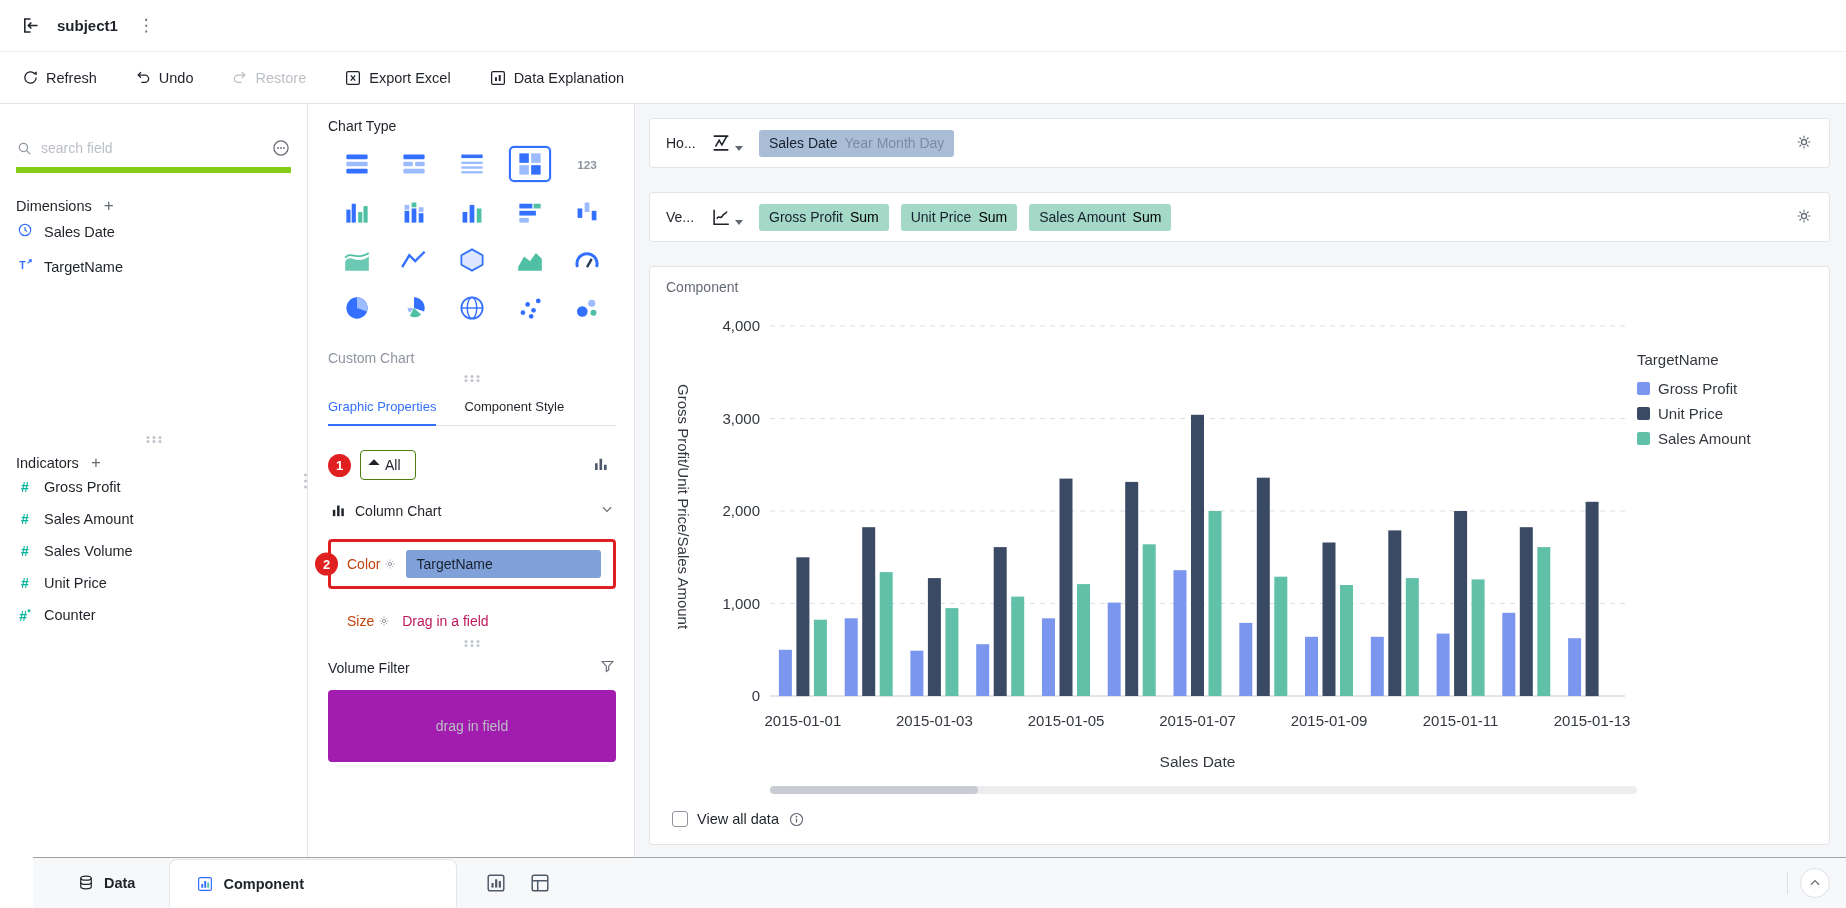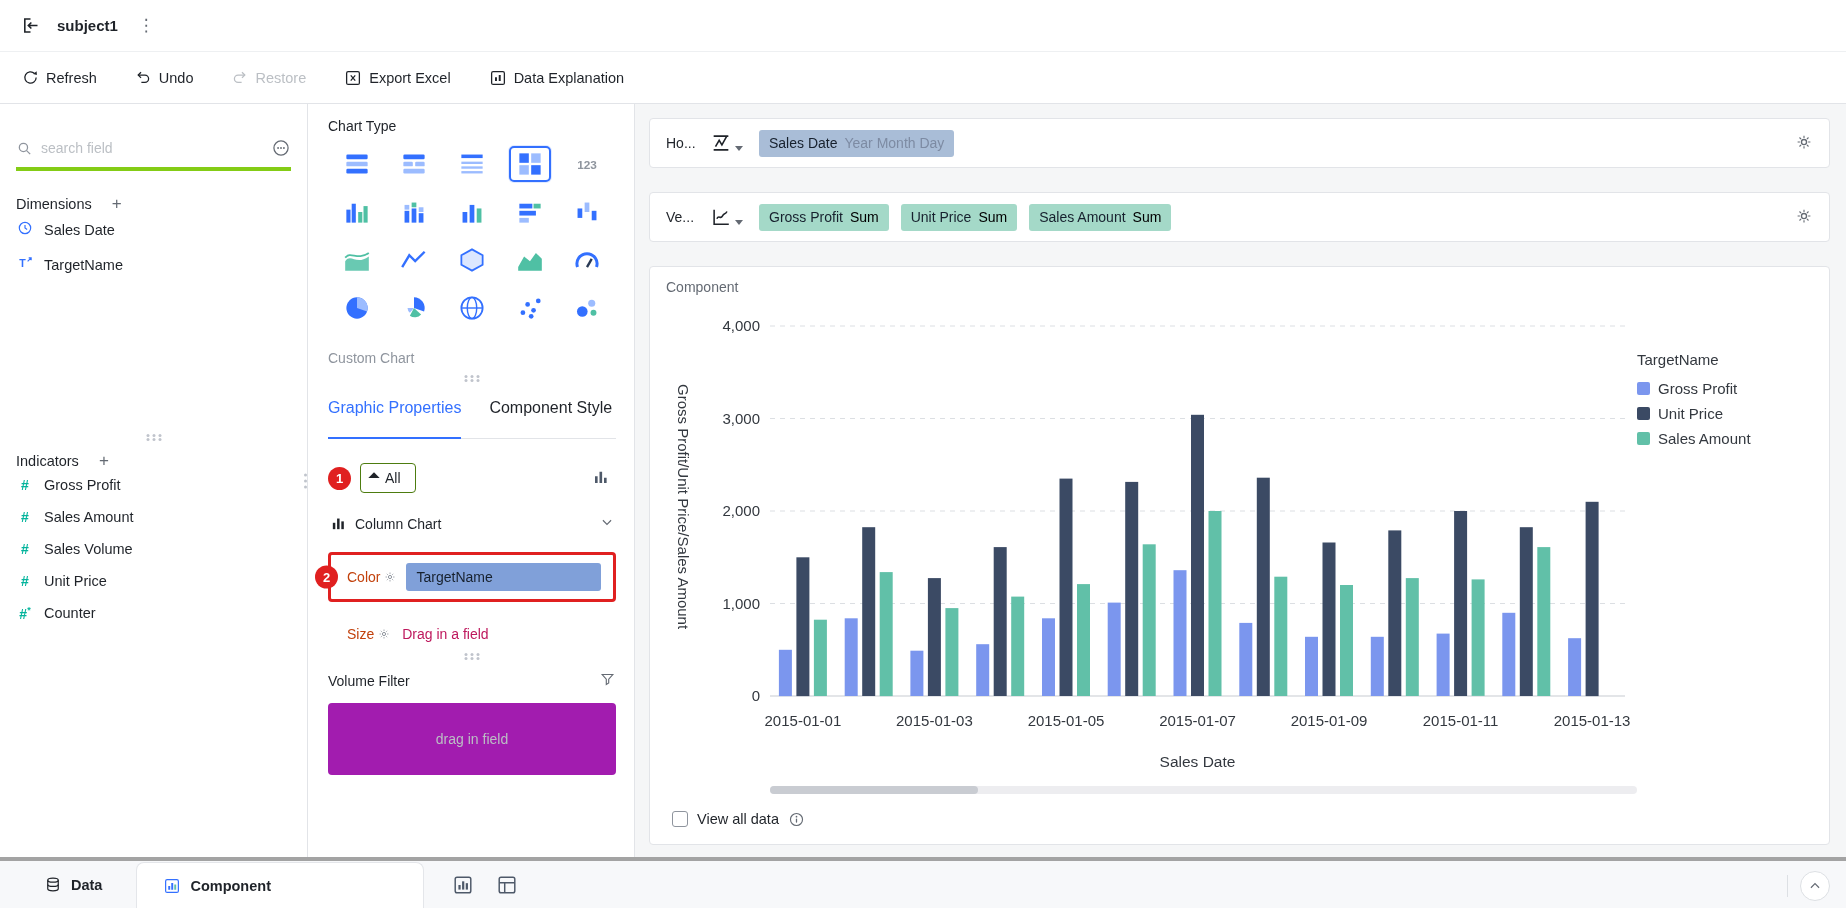--- a/index.html
+++ b/index.html
@@ -21,40 +21,40 @@
   
   .bodyrow { flex:1; display:flex; min-height:0; }
   .sidebar { width:308px; flex:0 0 308px; background:#fff; border-right:1px solid #e2e4e8; position:relative; padding-top:18px; }
   .panel { width:327px; flex:0 0 327px; background:#fff; border-right:1px solid #e2e4e8; position:relative; padding:14px 18px 0 20px; overflow:hidden; }
   .main { flex:1; background:#f5f6f7; padding:14px 16px 12px 14px; display:flex; flex-direction:column; gap:24px; min-width:0; }
 
   
   .dataset-row { display:flex; align-items:center; gap:10px; margin:4px 14px 0 14px; position:relative; }
   .dataset-row::before { content:""; position:absolute; left:-14px; top:-2px; width:3px; height:40px; background:#3370ff; }
   .dataset-box { flex:1; border:1px solid #dfe1e6; border-radius:4px; height:36px; display:flex; align-items:center; padding:0 10px; font-size:14px; cursor:pointer; white-space:nowrap; overflow:hidden; }
-  .search-row { margin:16px 16px 0 16px; display:flex; align-items:center; gap:8px; border-bottom:4px solid #84cc16; padding-bottom:9px; }
+  .search-row { margin:16px 16px 0 16px; display:flex; align-items:center; gap:8px; border-bottom:6px solid #84cc16; padding-bottom:9px; }
   .search-row input { border:none; outline:none; flex:1; font-size:14px; font-family:inherit; color:#1f2329; background:transparent; }
   .search-row input::placeholder { color:#bbbfc4; }
-  .section-head { display:flex; align-items:center; gap:20px; padding:0 16px; margin-top:24px; font-size:14.5px; }
+  .section-head { display:flex; align-items:center; gap:12px; padding:0 16px; margin-top:24px; font-size:14.5px; }
   .plus { color:#646a73; font-size:17px; line-height:1; cursor:pointer; }
   .field-row { display:flex; align-items:center; gap:10px; padding:8px 16px; font-size:14.5px; cursor:pointer; }
   .field-row .ficon { width:18px; text-align:center; flex:0 0 18px; }
   .qta-icon { color:#04b49c; font-weight:bold; font-size:14px; }
   .splitter { display:flex; justify-content:center; margin-top:150px; cursor:row-resize; }
   .v-handle { position:absolute; right:-5px; top:368px; cursor:col-resize; }
 
   
   .p-label { font-size:14px; color:#1f2329; }
   .ct-grid { display:grid; grid-template-columns:repeat(5,1fr); row-gap:12px; margin-top:12px; justify-items:center; }
   .ct-cell { width:42px; height:36px; display:flex; align-items:center; justify-content:center; border:2px solid transparent; border-radius:5px; cursor:pointer; }
   .ct-cell.selected { border-color:#3370ff; background:#fff; box-shadow:0 0 0 1px rgba(51,112,255,.15); }
   .custom-chart { color:#8f959e; margin-top:24px; font-size:14px; }
   .handle-h { display:flex; justify-content:center; margin-top:8px; cursor:row-resize; }
   .ptabs { display:flex; gap:28px; border-bottom:1px solid #e2e4e8; margin-top:16px; }
-  .ptab { padding-bottom:20px; font-size:16px; cursor:pointer; color:#1f2329; }
+  .ptab { padding-bottom:10px; font-size:13px; cursor:pointer; color:#1f2329; }
   .ptab.active { color:#3370ff; border-bottom:2px solid #3370ff; margin-bottom:-1px; }
   .all-row { margin-top:24px; display:flex; align-items:center; position:relative; }
   .redbox { border:1px solid #4d7c0f; border-radius:4px; display:inline-flex; align-items:center; gap:7px; padding:6px 14px 6px 9px; }
   .badge { width:23px; height:23px; border-radius:50%; background:#e02020; color:#fff; font-size:13px; font-weight:bold; display:flex; align-items:center; justify-content:center; flex:0 0 23px; }
   .all-row .badge { margin-right:9px; }
   .caret-sm { width:0; height:0; border-left:8px solid #1f2329; border-bottom:8px solid transparent; transform:rotate(45deg); }
   .mini-cols { margin-left:auto; margin-right:6px; }
   .kind-row { display:flex; align-items:center; gap:8px; margin-top:16px; padding:6px 2px; }
   .kind-row .chev { margin-left:auto; color:#646a73; }
   .color-row-wrap { position:relative; margin-top:14px; }
@@ -88,21 +88,21 @@
   .legend { width:170px; flex:0 0 170px; padding-top:50px; font-size:15px; }
   .legend-title { margin-bottom:12px; color:#33383f; }
   .legend-item { display:flex; align-items:center; gap:8px; margin-bottom:8px; cursor:pointer; color:#33383f; }
   .legend-swatch { width:13px; height:13px; border-radius:2px; flex:0 0 13px; }
   .hscroll { height:8px; background:#ededf0; border-radius:4px; margin:4px 176px 10px 104px; position:relative; }
   .hscroll .thumb { position:absolute; left:0; top:0; height:8px; width:24%; background:#c9ccd2; border-radius:4px; cursor:grab; }
   .viewall { display:flex; align-items:center; gap:9px; padding:4px 0 6px 6px; font-size:14.5px; flex:0 0 32px; }
   .checkbox { width:16px; height:16px; border:1.5px solid #8f959e; border-radius:3px; background:#fff; cursor:pointer; }
 
   
-  .bottombar { height:51px; flex:0 0 51px; background:#f7f8fa; border-top:4px solid #a3a3a3; display:flex; align-items:stretch; position:relative; }
+  .bottombar { height:51px; flex:0 0 51px; background:#f7f8fa; border-top:1px solid #a3a3a3; display:flex; align-items:stretch; position:relative;margin-left:33px; }
   .tab-data { display:flex; align-items:center; gap:9px; padding:0 34px 0 44px; font-size:14.5px; font-weight:bold; cursor:pointer; }
   .tab-component { display:flex; align-items:center; gap:9px; background:#fff; border:1px solid #e4e6ea; border-bottom:none; border-radius:8px 8px 0 0; width:288px; padding:0 0 0 26px; font-size:14.5px; font-weight:bold; cursor:pointer; margin-top:1px; }
   .bb-icons { display:flex; align-items:center; gap:22px; margin-left:28px; }
   .bb-icon { cursor:pointer; display:flex; }
   .collapse-btn { position:absolute; right:16px; top:10px; width:30px; height:30px; border-radius:50%; background:#fff; border:1px solid #dde0e4; display:flex; align-items:center; justify-content:center; cursor:pointer; }
   .bb-divider { position:absolute; right:58px; top:14px; width:1px; height:22px; background:#dde0e4; }
 </style>
 </head>
 <body>
 

